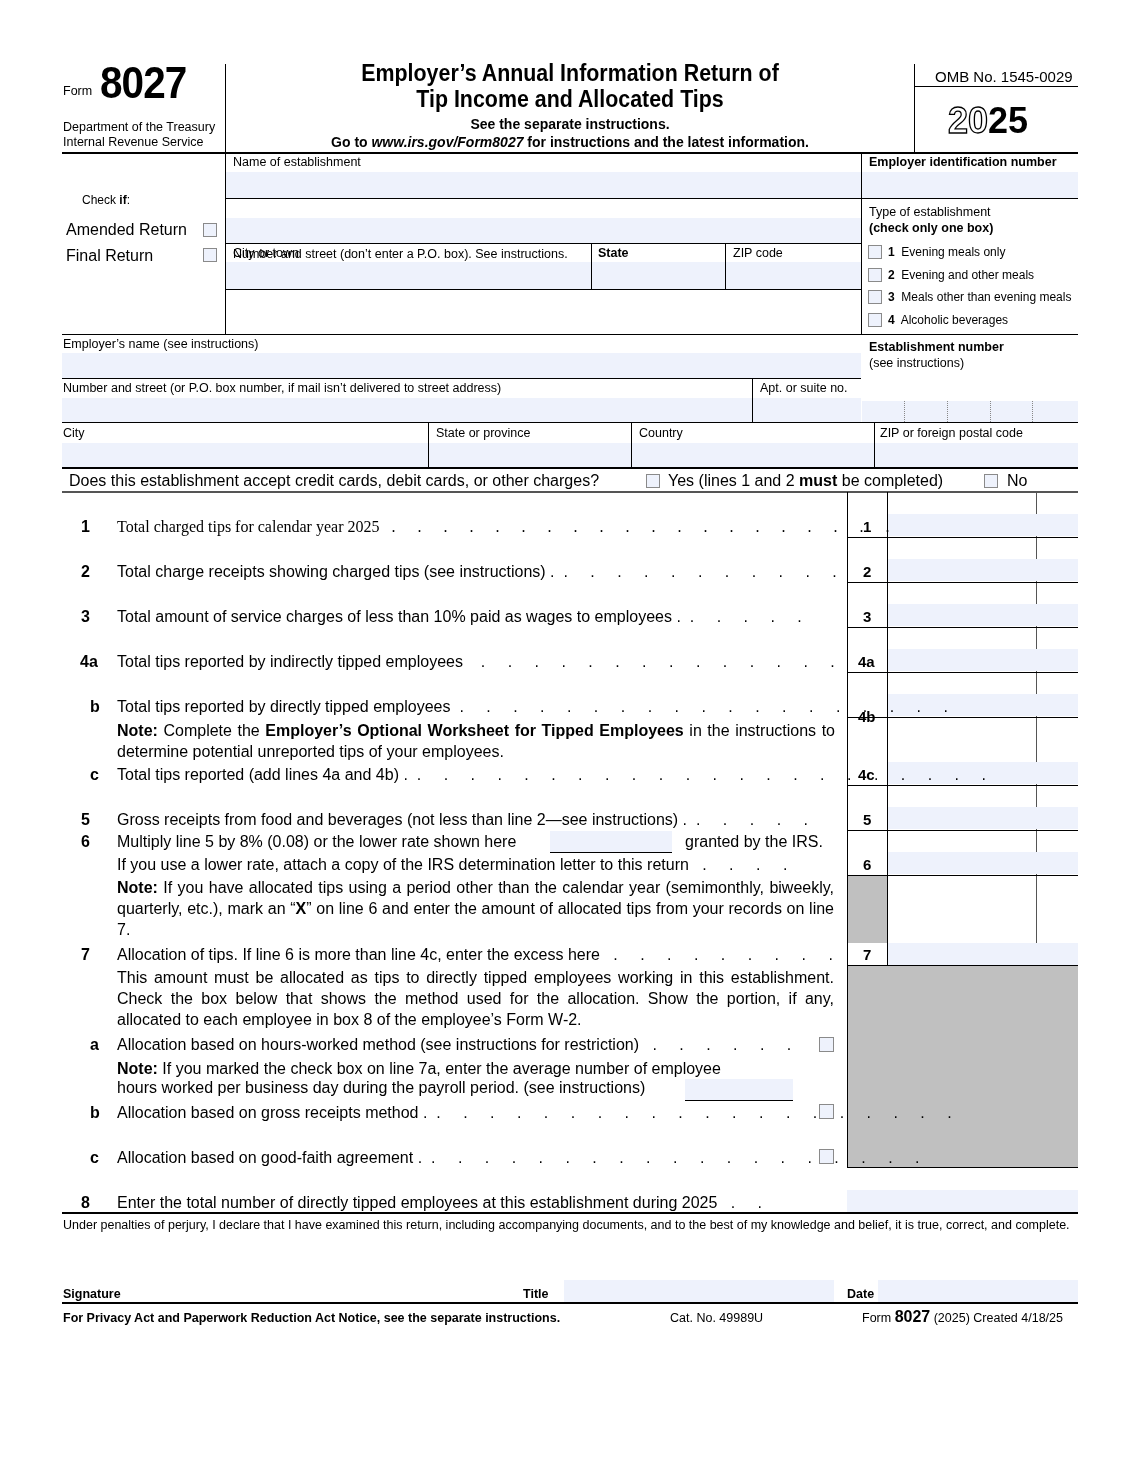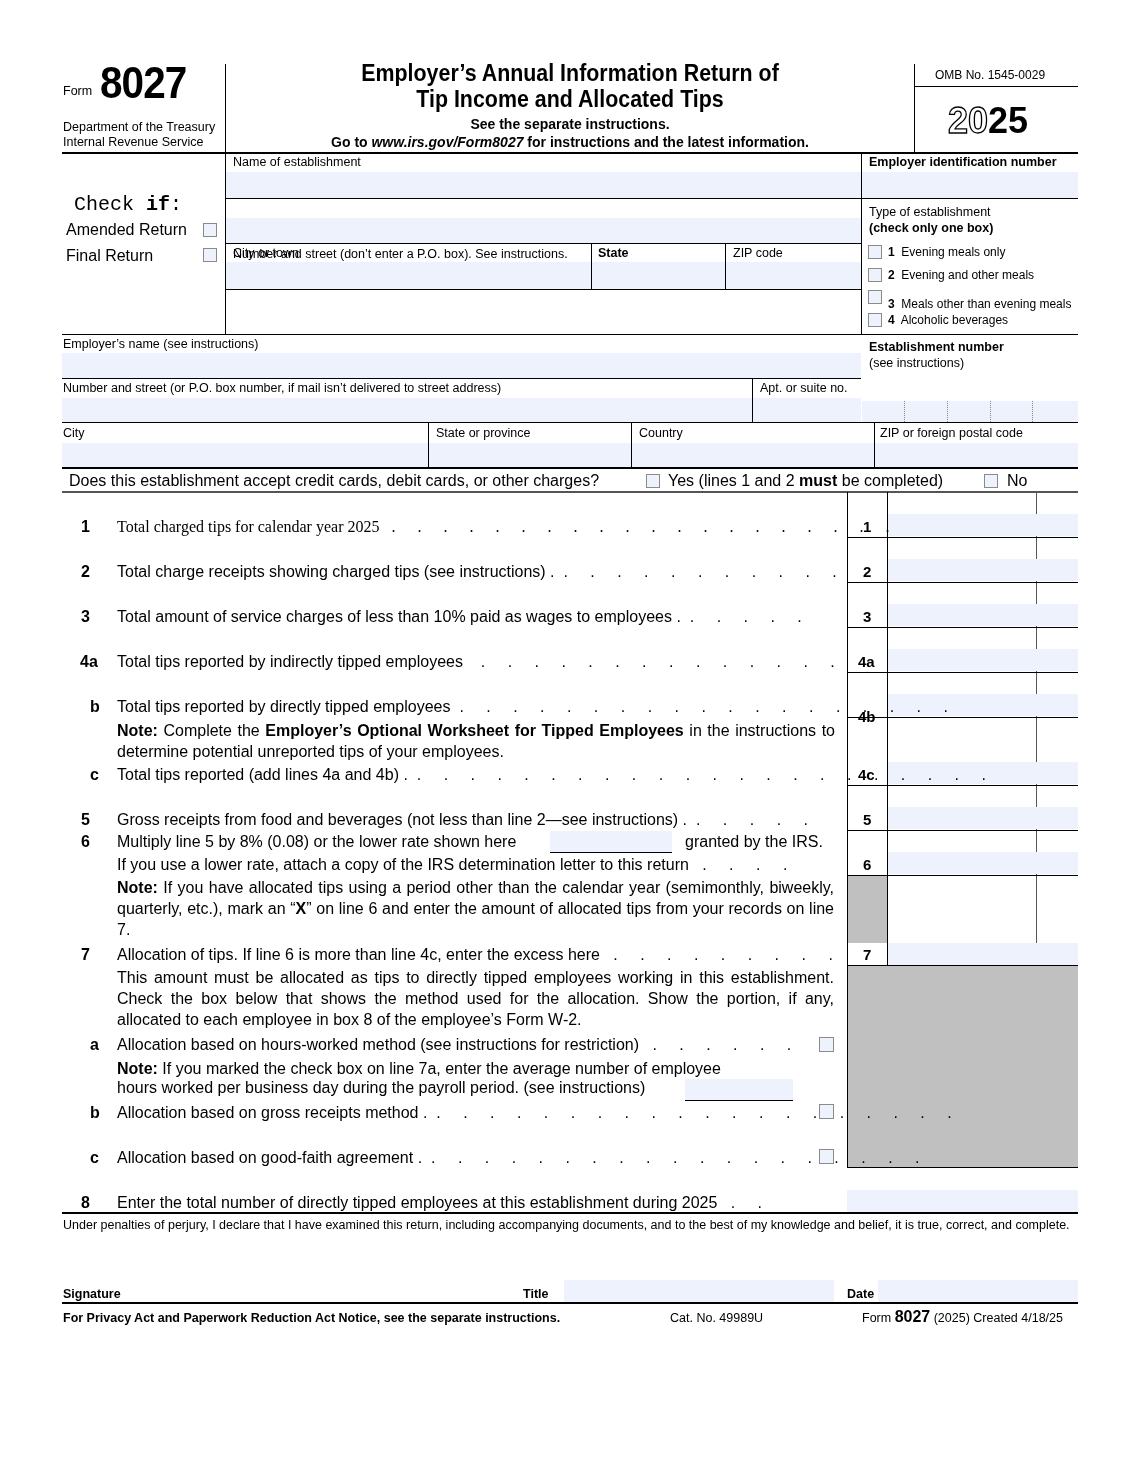--- a/index.html
+++ b/index.html
@@ -32,30 +32,30 @@
   <div class="abs" style="left:226px;top:60px;width:688px;text-align:center;font-size:23px;font-weight:bold;line-height:26px;transform:scaleX(0.93);transform-origin:center;">
     <div>Employer’s Annual Information Return of</div>
     <div>Tip Income and Allocated Tips</div>
   </div>
   <div class="abs" style="left:226px;top:116px;width:688px;text-align:center;font-size:14px;font-weight:bold;">See the separate instructions.</div>
   <div class="abs" style="left:226px;top:134px;width:688px;text-align:center;font-size:14px;font-weight:bold;">
     <span>Go to </span><i>www.irs.gov/Form8027</i><span> for instructions and the latest information.</span>
   </div>
 
   <div class="vl" style="left:914px;top:64px;height:88px;"></div>
-  <span class="abs" style="left:935px;top:68px;font-size:12px;text-align:center;">OMB No. 1545-0029</span>
+  <span class="abs" style="left:935px;top:68px;font-size:15px;text-align:center;">OMB No. 1545-0029</span>
   <div class="hl" style="left:914px;top:86px;width:164px;"></div>
   <div class="abs" style="left:948px;top:100px;font-size:36px;font-weight:bold;">
     <span style="color:#fff;-webkit-text-stroke:1.3px #000;">20</span><span>25</span>
   </div>
   <div class="hl2" style="left:62px;top:152px;width:1016px;"></div>
 </div>
 
 <div>
-  <span class="abs" style="left:74px;top:193px;font-size:20px;font-family:Liberation Mono, monospace;"><span>Check </span><b>if</b><span>:</span></span>
+  <span class="abs" style="left:82px;top:193px;font-size:12px;"><span>Check </span><b>if</b><span>:</span></span>
   <span class="abs" style="left:66px;top:221px;font-size:16px;">Amended Return</span>
   <div class="cb" style="left:203px;top:223px;"></div>
   <span class="abs" style="left:66px;top:247px;font-size:16px;">Final Return</span>
   <div class="cb" style="left:203px;top:248px;"></div>
 </div>
 
 <div class="vl" style="left:225px;top:152px;height:182px;"></div>
 <span class="lbl" style="left:233px;top:155px;">Name of establishment</span>
 <div class="field abs" style="left:226px;top:172px;width:635px;height:26px;"></div>
 <div class="hl" style="left:226px;top:198px;width:852px;"></div>
@@ -77,21 +77,21 @@
 <div class="field abs" style="left:862px;top:172px;width:216px;height:26px;"></div>
 
 <span class="lbl" style="left:869px;top:205px;">Type of establishment</span>
 <span class="lbl" style="left:869px;top:221px;font-weight:bold;">(check only one box)</span>
 <div>
   <div class="cb" style="left:868px;top:245px;"></div>
   <span class="lbl" style="left:888px;top:245px;font-size:12px;"><b>1</b>&nbsp; <span>Evening meals only</span></span>
   <div class="cb" style="left:868px;top:268px;"></div>
   <span class="lbl" style="left:888px;top:268px;font-size:12px;"><b>2</b>&nbsp; <span>Evening and other meals</span></span>
   <div class="cb" style="left:868px;top:290px;"></div>
-  <span class="lbl" style="left:888px;top:290px;font-size:12px;margin-top:7px;"><b>3</b>&nbsp; <span>Meals other than evening meals</span></span>
+  <span class="lbl" style="left:888px;top:290px;font-size:12px;"><b>3</b>&nbsp; <span>Meals other than evening meals</span></span>
   <div class="cb" style="left:868px;top:313px;"></div>
   <span class="lbl" style="left:888px;top:313px;font-size:12px;"><b>4</b>&nbsp; <span>Alcoholic beverages</span></span>
 </div>
 <div class="hl" style="left:62px;top:334px;width:1016px;"></div>
 
 <span class="lbl" style="left:63px;top:337px;">Employer’s name (see instructions)</span>
 <div class="field abs" style="left:62px;top:353px;width:799px;height:25px;"></div>
 <div class="hl" style="left:62px;top:378px;width:799px;"></div>
 <span class="lbl" style="left:63px;top:381px;">Number and street (or P.O. box number, if mail isn’t delivered to street address)</span>
 <div class="field abs" style="left:62px;top:398px;width:690px;height:24px;"></div>

